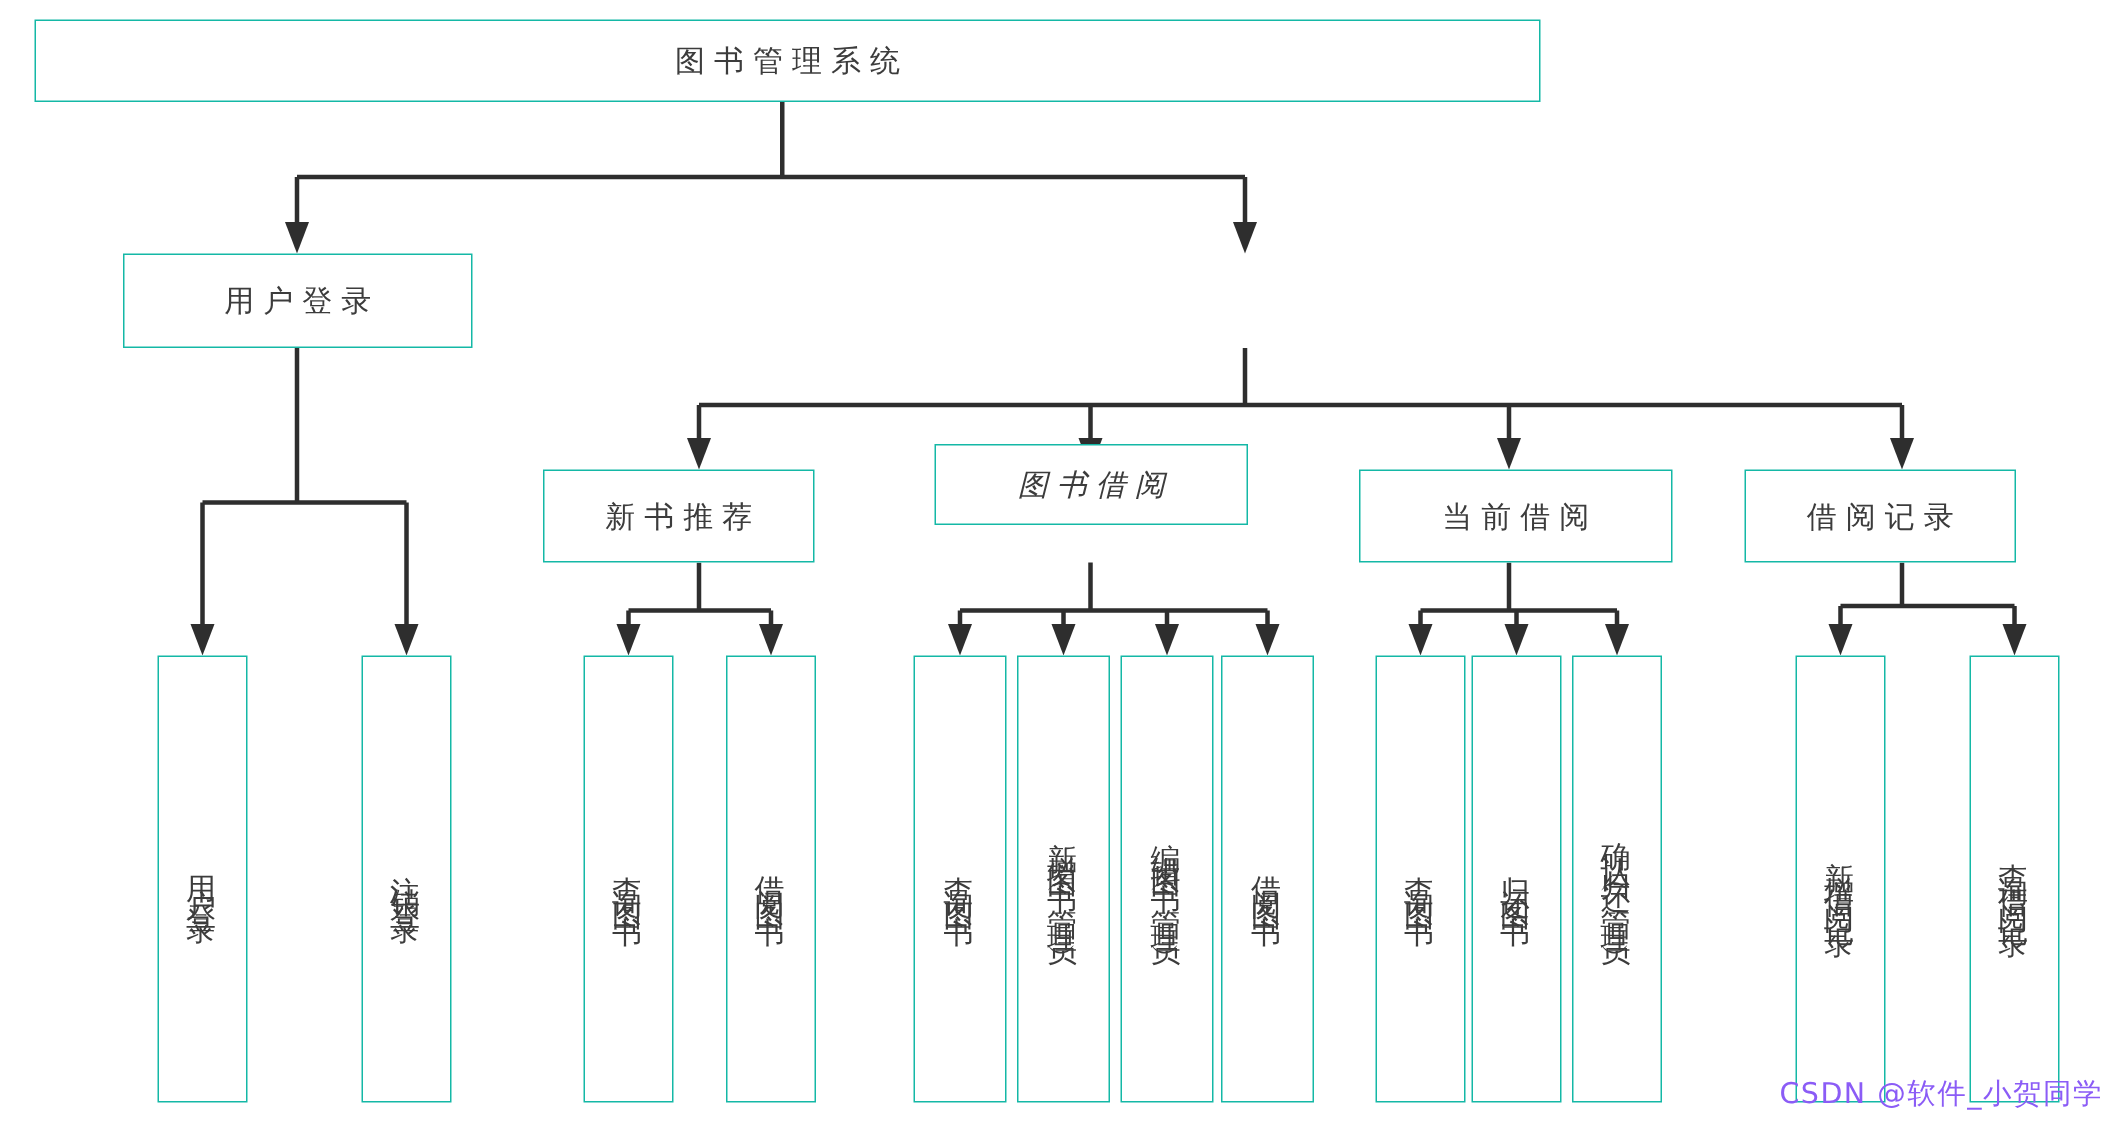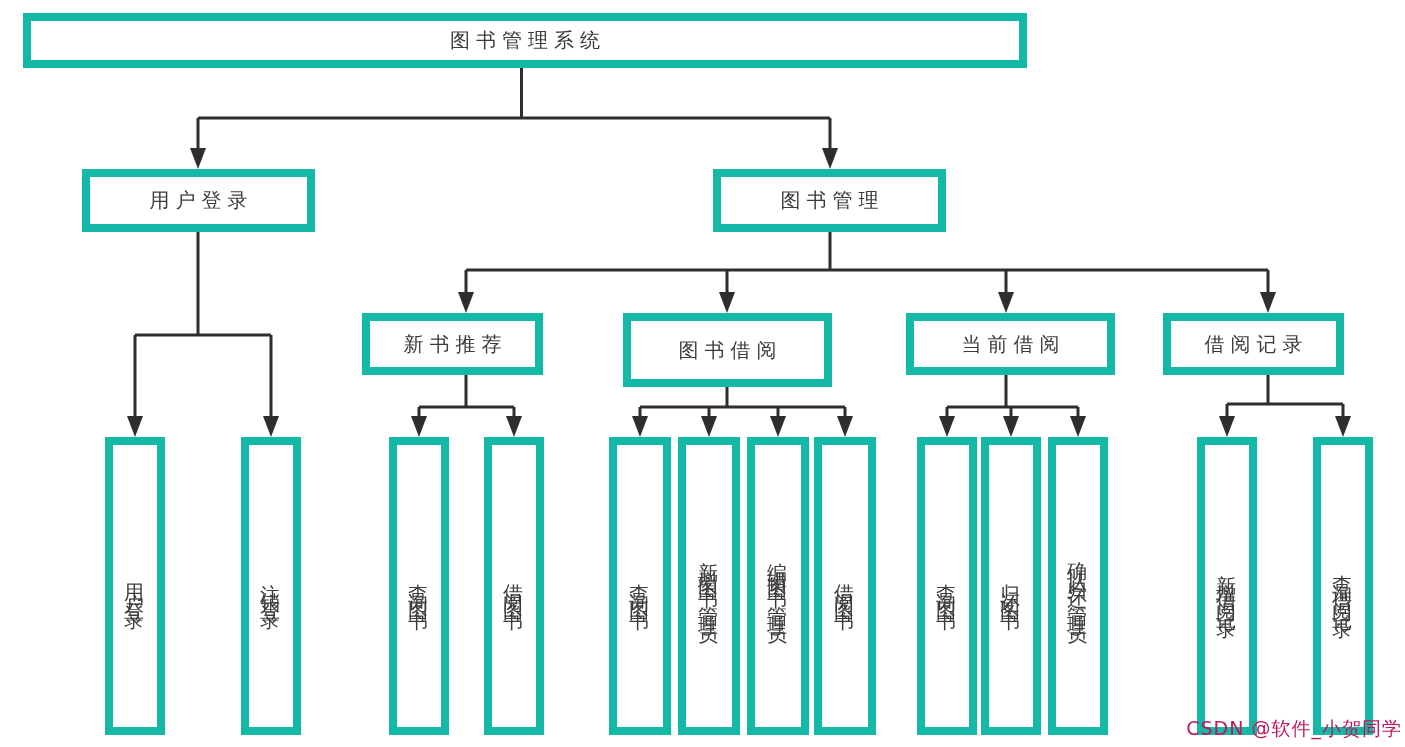--- a/index.html
+++ b/index.html
@@ -7,21 +7,21 @@
     position:relative;
     width:1405px;height:747px;
     background:#ffffff;
     font-family:"DejaVu Sans",sans-serif;
     overflow:hidden;
   }
   .connectors{position:absolute;left:0;top:0;z-index:1;}
   .node{
     position:absolute;
     box-sizing:border-box;
-    border:8px solid #14b8a6;
+    border:1px solid #14b8a6;
     background:#ffffff;
     display:flex;
     align-items:center;
     justify-content:center;
     color:#3c3c3c;
     font-size:20px;
     letter-spacing:6px;
     text-indent:6px;
     z-index:2;
     white-space:nowrap;
@@ -33,21 +33,21 @@
     text-indent:0;
     white-space:normal;
   }
   .watermark{
     position:absolute;
     right:3px;
     top:716px;
     z-index:5;
     font-size:19px;
     letter-spacing:1px;
-    color:#be185d;
+    color:#8b5cf6;
   }
 </style>
 </head>
 <body>
 
 <div class="stage">
 
   <svg class="connectors" width="1405" height="747" viewBox="0 0 1405 747">
 
     <g>
@@ -94,24 +94,23 @@
     <g>
       <path d="M1268 375 V404 M1227 404 H1343 M1227 404 V420 M1343 404 V420" fill="none" stroke="#2e2e2e" stroke-width="3"></path>
       <polygon points="1219,416 1235,416 1227,437" fill="#2e2e2e"></polygon>
       <polygon points="1335,416 1351,416 1343,437" fill="#2e2e2e"></polygon>
     </g>
   </svg>
 
   <div class="node" style="left:23px;top:13px;width:1004px;height:55px;">图书管理系统</div>
 
   <div class="node" style="left:82px;top:169px;width:233px;height:63px;">用户登录</div>
-  <div class="node" style="left:713px;top:169px;width:233px;height:63px;">图书管理</div>
 
   <div class="node" style="left:362px;top:313px;width:181px;height:62px;">新书推荐</div>
-  <div class="node" style="left:623px;top:313px;width:209px;height:74px;">图书借阅</div>
+  <div class="node" style="left:623px;top:296px;width:209px;height:54px;font-style:italic;">图书借阅</div>
   <div class="node" style="left:906px;top:313px;width:209px;height:62px;">当前借阅</div>
   <div class="node" style="left:1163px;top:313px;width:181px;height:62px;">借阅记录</div>
 
   <div class="node v" style="left:105px;top:437px;width:60px;height:298px;">用户登录</div>
   <div class="node v" style="left:241px;top:437px;width:60px;height:298px;">注销登录</div>
 
   <div class="node v" style="left:389px;top:437px;width:60px;height:298px;">查询图书</div>
   <div class="node v" style="left:484px;top:437px;width:60px;height:298px;">借阅图书</div>
 
   <div class="node v" style="left:609px;top:437px;width:62px;height:298px;">查询图书</div>

